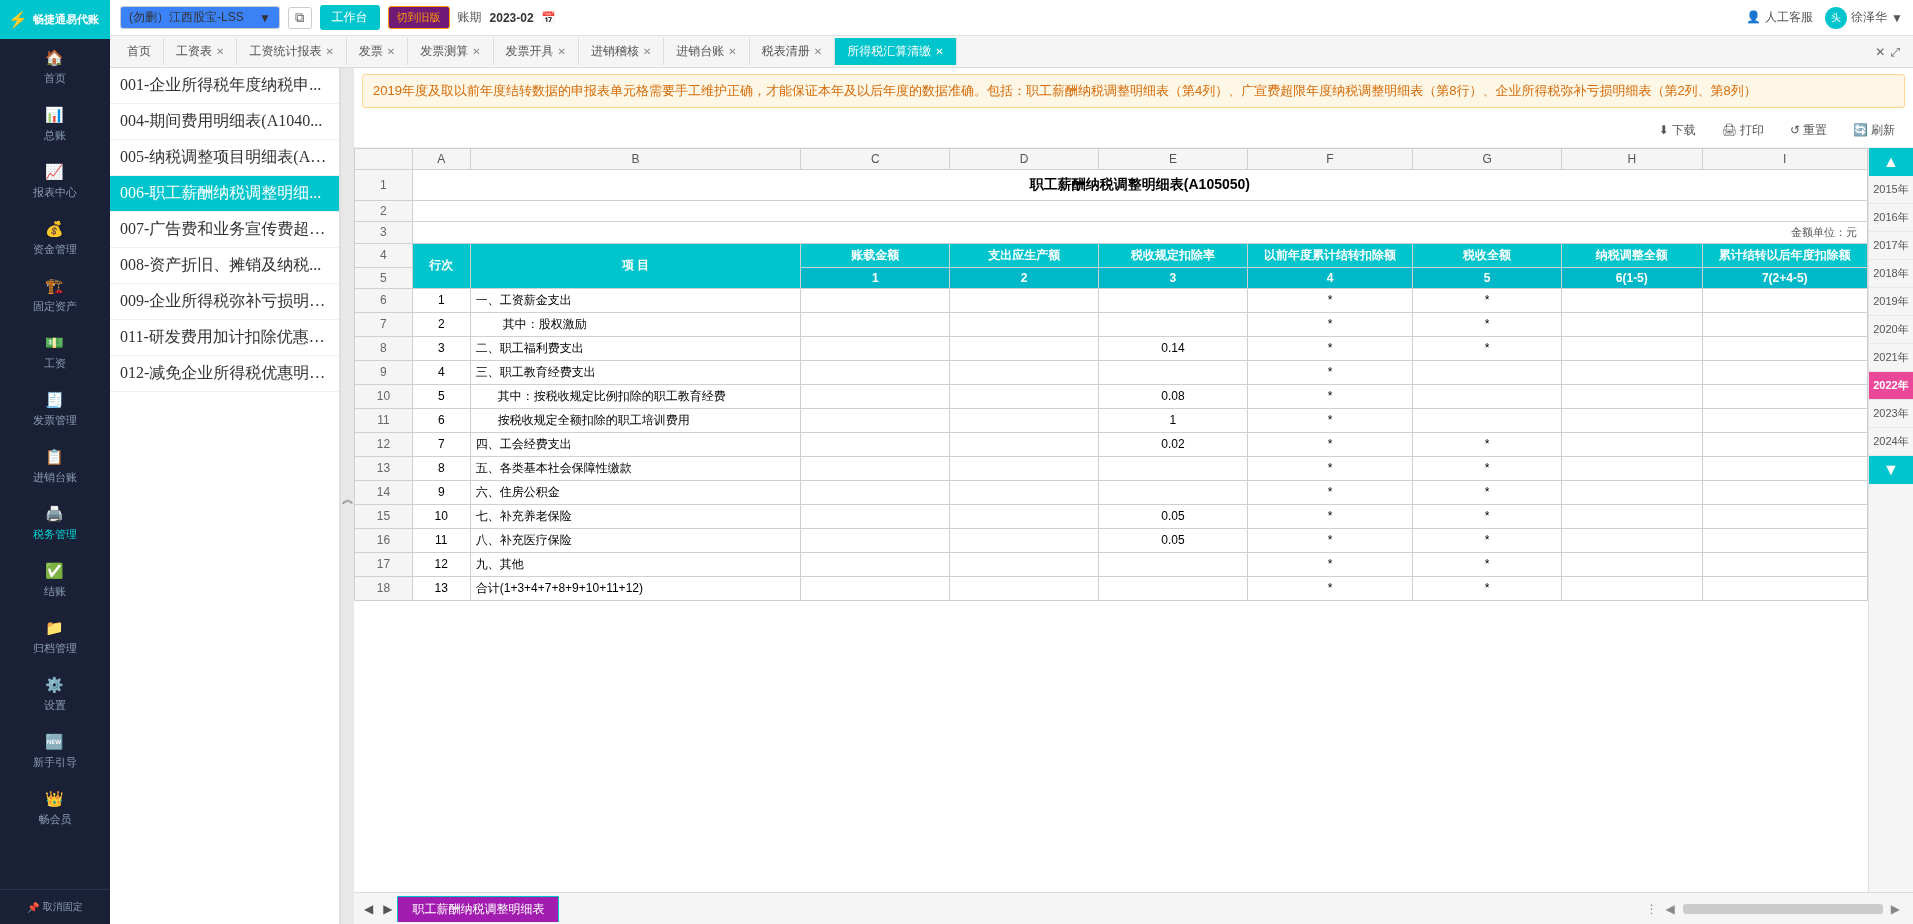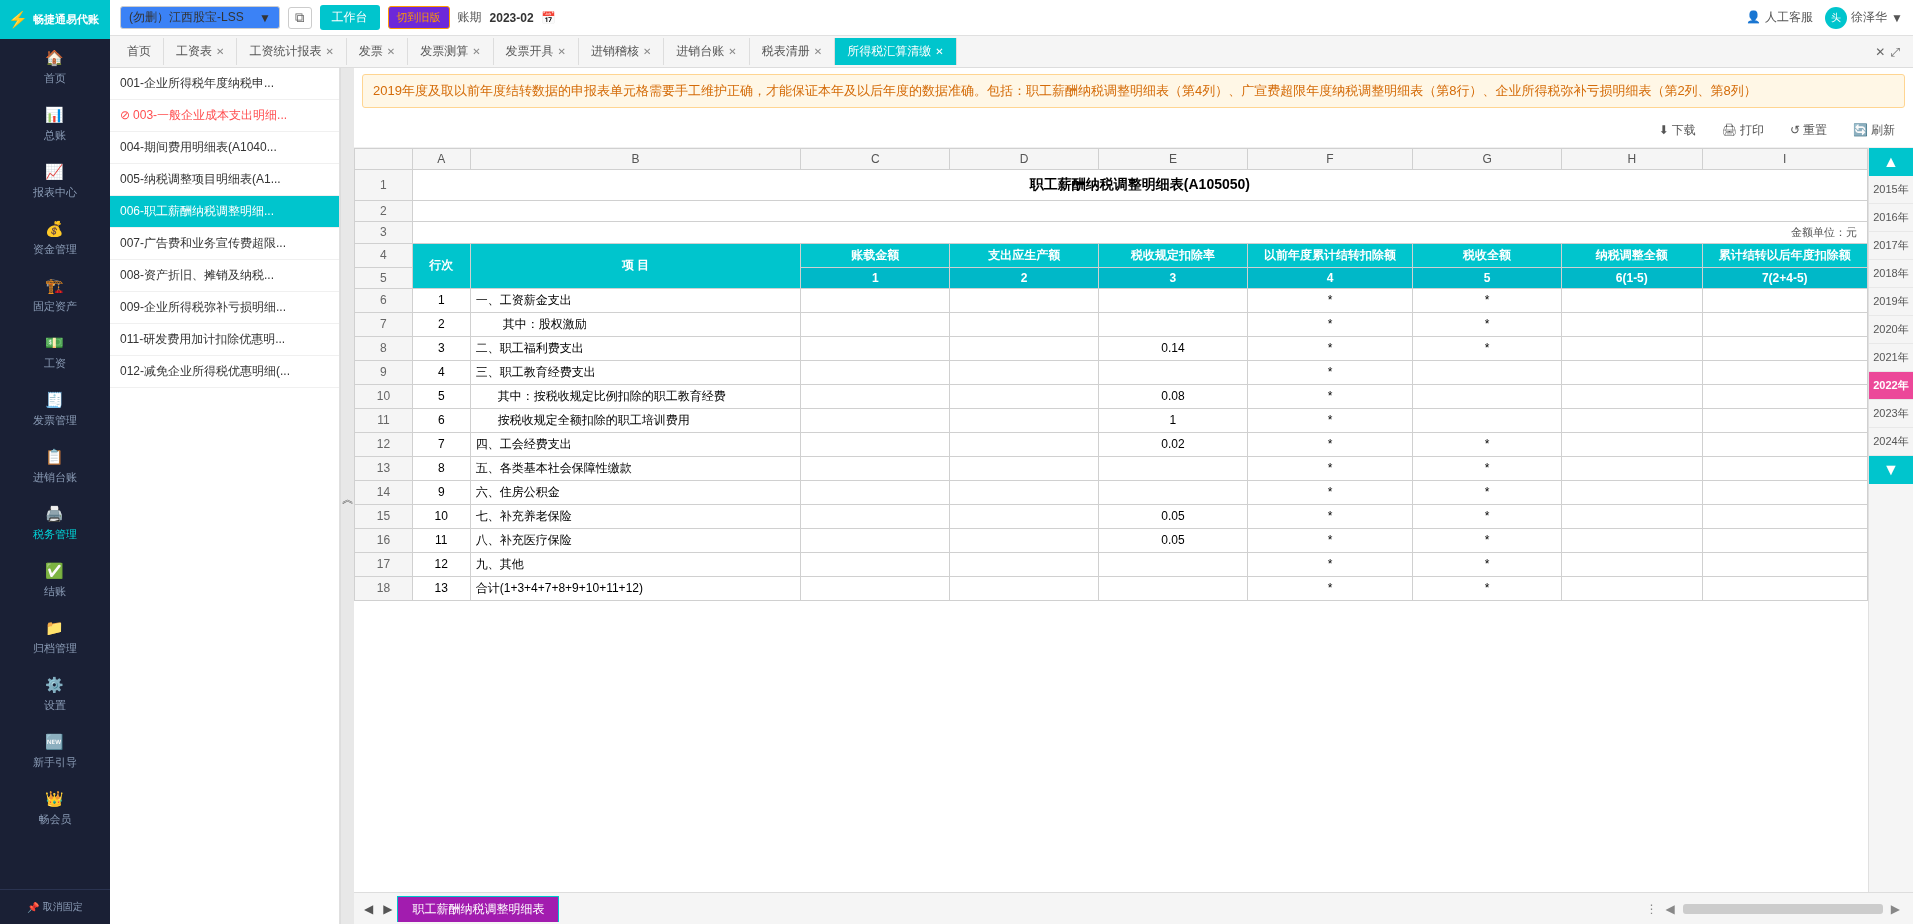--- a/index.html
+++ b/index.html
@@ -16,38 +16,38 @@
     .sidebar-bottom .sidebar-item { flex-direction: row; justify-content: center; font-size: 10px; }
 
     
     .main { flex: 1; display: flex; flex-direction: column; overflow: hidden; }
 
     
     .topbar { background: #fff; height: 36px; display: flex; align-items: center; padding: 0 10px; border-bottom: 1px solid #e0e0e0; gap: 8px; }
     .topbar-company { background: #3b82f6; border: 1px solid #ccc; border-radius: 3px; padding: 2px 8px; font-size: 12px; color: #333; display: flex; align-items: center; gap: 5px; cursor: pointer; min-width: 160px; }
     .topbar-icon-btn { background: #fff; border: 1px solid #ccc; border-radius: 3px; padding: 2px 6px; cursor: pointer; color: #666; }
     .topbar-workbench { background: #00c5cd; color: white; border: none; border-radius: 3px; padding: 4px 12px; cursor: pointer; font-size: 12px; }
-    .topbar-old { background: #6d28d9; border: 1px solid #f90; color: #f90; border-radius: 3px; padding: 3px 8px; cursor: pointer; font-size: 11px; }
+    .topbar-old { background: #701a75; border: 1px solid #f90; color: #f90; border-radius: 3px; padding: 3px 8px; cursor: pointer; font-size: 11px; }
     .topbar-right { margin-left: auto; display: flex; align-items: center; gap: 12px; color: #555; font-size: 12px; }
     .topbar-right span { cursor: pointer; }
     .topbar-user { display: flex; align-items: center; gap: 4px; cursor: pointer; }
     .avatar-circle { width: 22px; height: 22px; border-radius: 50%; background: #00c5cd; display: flex; align-items: center; justify-content: center; color: white; font-size: 10px; }
 
     
     .tabs-bar { background: #f5f5f5; border-bottom: 1px solid #ddd; display: flex; align-items: center; padding: 0 5px; height: 32px; overflow: hidden; }
     .tab-item { padding: 5px 12px; cursor: pointer; color: #555; font-size: 12px; white-space: nowrap; display: flex; align-items: center; gap: 4px; border-right: 1px solid #ddd; }
     .tab-item.active { background: #00c5cd; color: white; }
     .tab-close { font-size: 10px; color: #888; cursor: pointer; }
     .tab-item.active .tab-close { color: white; }
     .tabs-end { margin-left: auto; display: flex; align-items: center; gap: 5px; color: #666; padding: 0 8px; }
 
     
     .content { flex: 1; display: flex; overflow: hidden; background: #fff; }
     .left-panel { width: 230px; flex-shrink: 0; border-right: 1px solid #e0e0e0; overflow-y: auto; background: #fff; }
-    .left-panel-item { padding: 7px 10px; cursor: pointer; font-size: 12px; color: #333; border-bottom: 1px solid #f0f0f0; white-space: nowrap; overflow: hidden; text-overflow: ellipsis; }
+    .left-panel-item { padding: 7px 10px; cursor: pointer; font-size: 16px; color: #333; border-bottom: 1px solid #f0f0f0; white-space: nowrap; overflow: hidden; text-overflow: ellipsis; font-family: Liberation Serif, serif; }
     .left-panel-item.active { background: #00c5cd; color: white; }
     .left-panel-item.error { color: #ff4d4f; }
     .left-panel-item .err-icon { color: #ff4d4f; margin-right: 3px; }
 
     
     .collapse-btn { width: 14px; background: #e8e8e8; display: flex; align-items: center; justify-content: center; cursor: pointer; color: #666; writing-mode: vertical-rl; font-size: 12px; border-left: 1px solid #ddd; }
 
     
     .right-panel { flex: 1; display: flex; flex-direction: column; overflow: hidden; position: relative; }
 
@@ -225,21 +225,20 @@
     <div class="tabs-end">
       <span style="cursor:pointer;">✕</span>
       <span style="cursor:pointer;">⤢</span>
     </div>
   </div>
 
   <div class="content">
 
     <div class="left-panel">
       <div class="left-panel-item">001-企业所得税年度纳税申...</div>
-      <div class="left-panel-item error"><span class="err-icon">⊘</span>003-一般企业成本支出明细...</div>
       <div class="left-panel-item">004-期间费用明细表(A1040...</div>
       <div class="left-panel-item">005-纳税调整项目明细表(A1...</div>
       <div class="left-panel-item active">006-职工薪酬纳税调整明细...</div>
       <div class="left-panel-item">007-广告费和业务宣传费超限...</div>
       <div class="left-panel-item">008-资产折旧、摊销及纳税...</div>
       <div class="left-panel-item">009-企业所得税弥补亏损明细...</div>
       <div class="left-panel-item">011-研发费用加计扣除优惠明...</div>
       <div class="left-panel-item">012-减免企业所得税优惠明细(...</div>
     </div>
 

